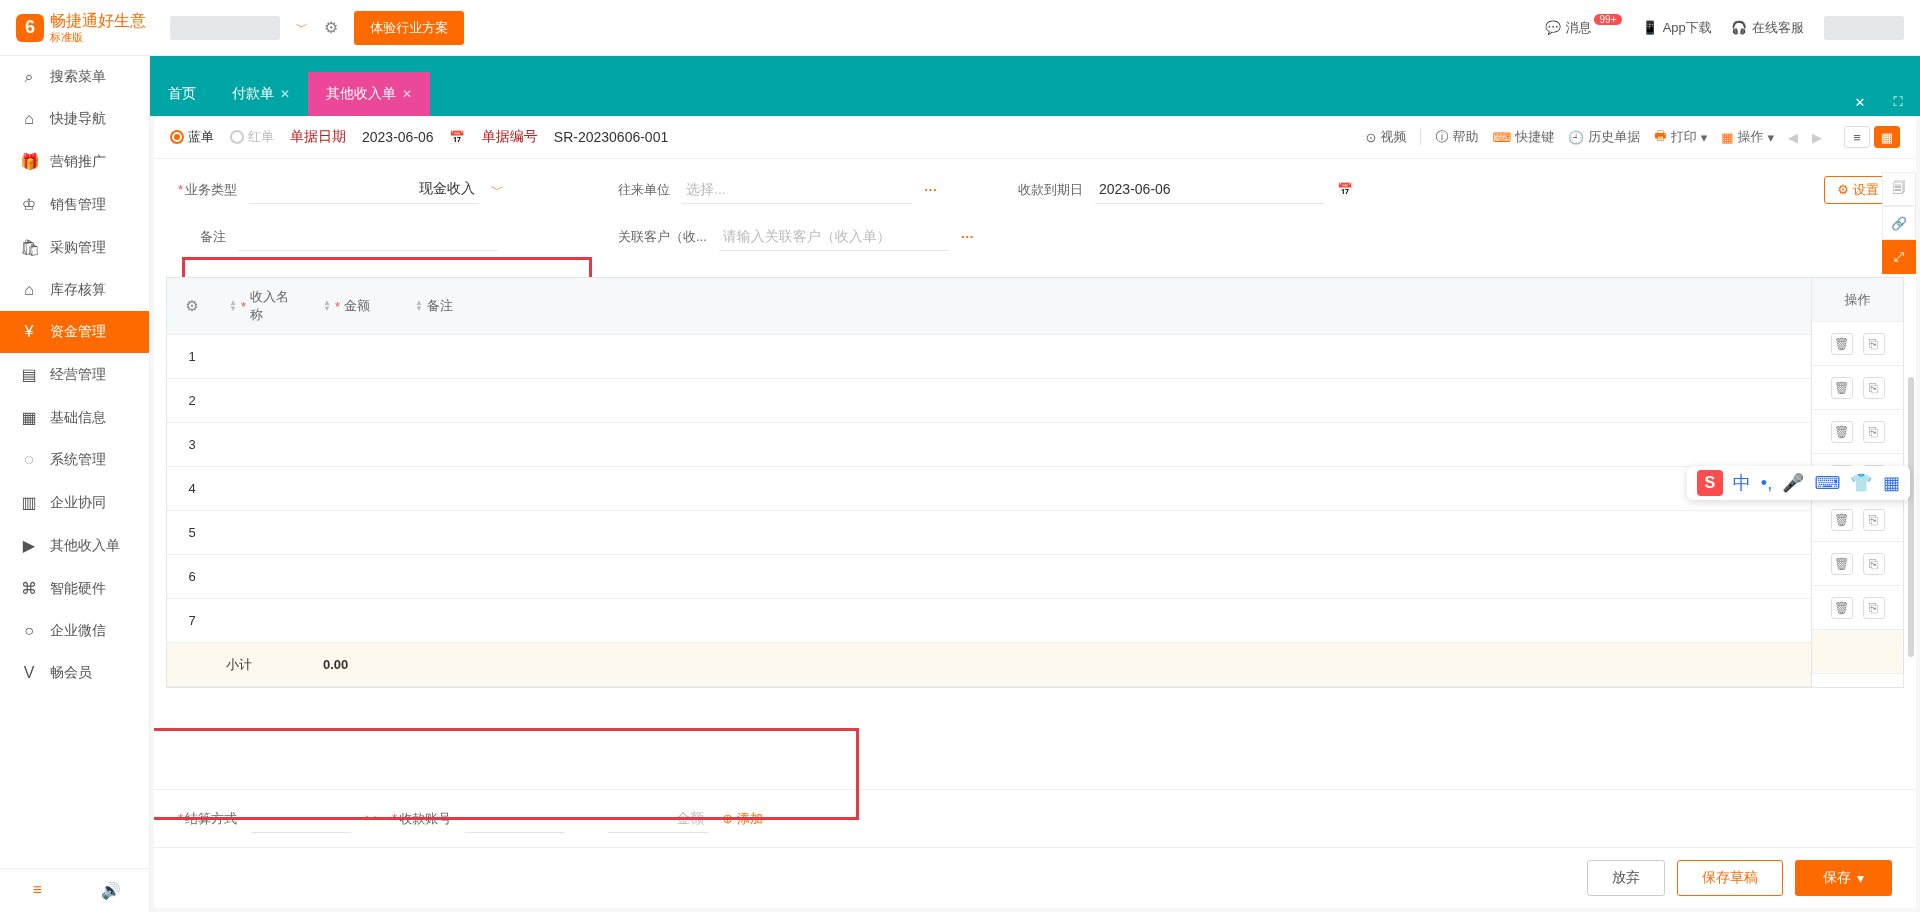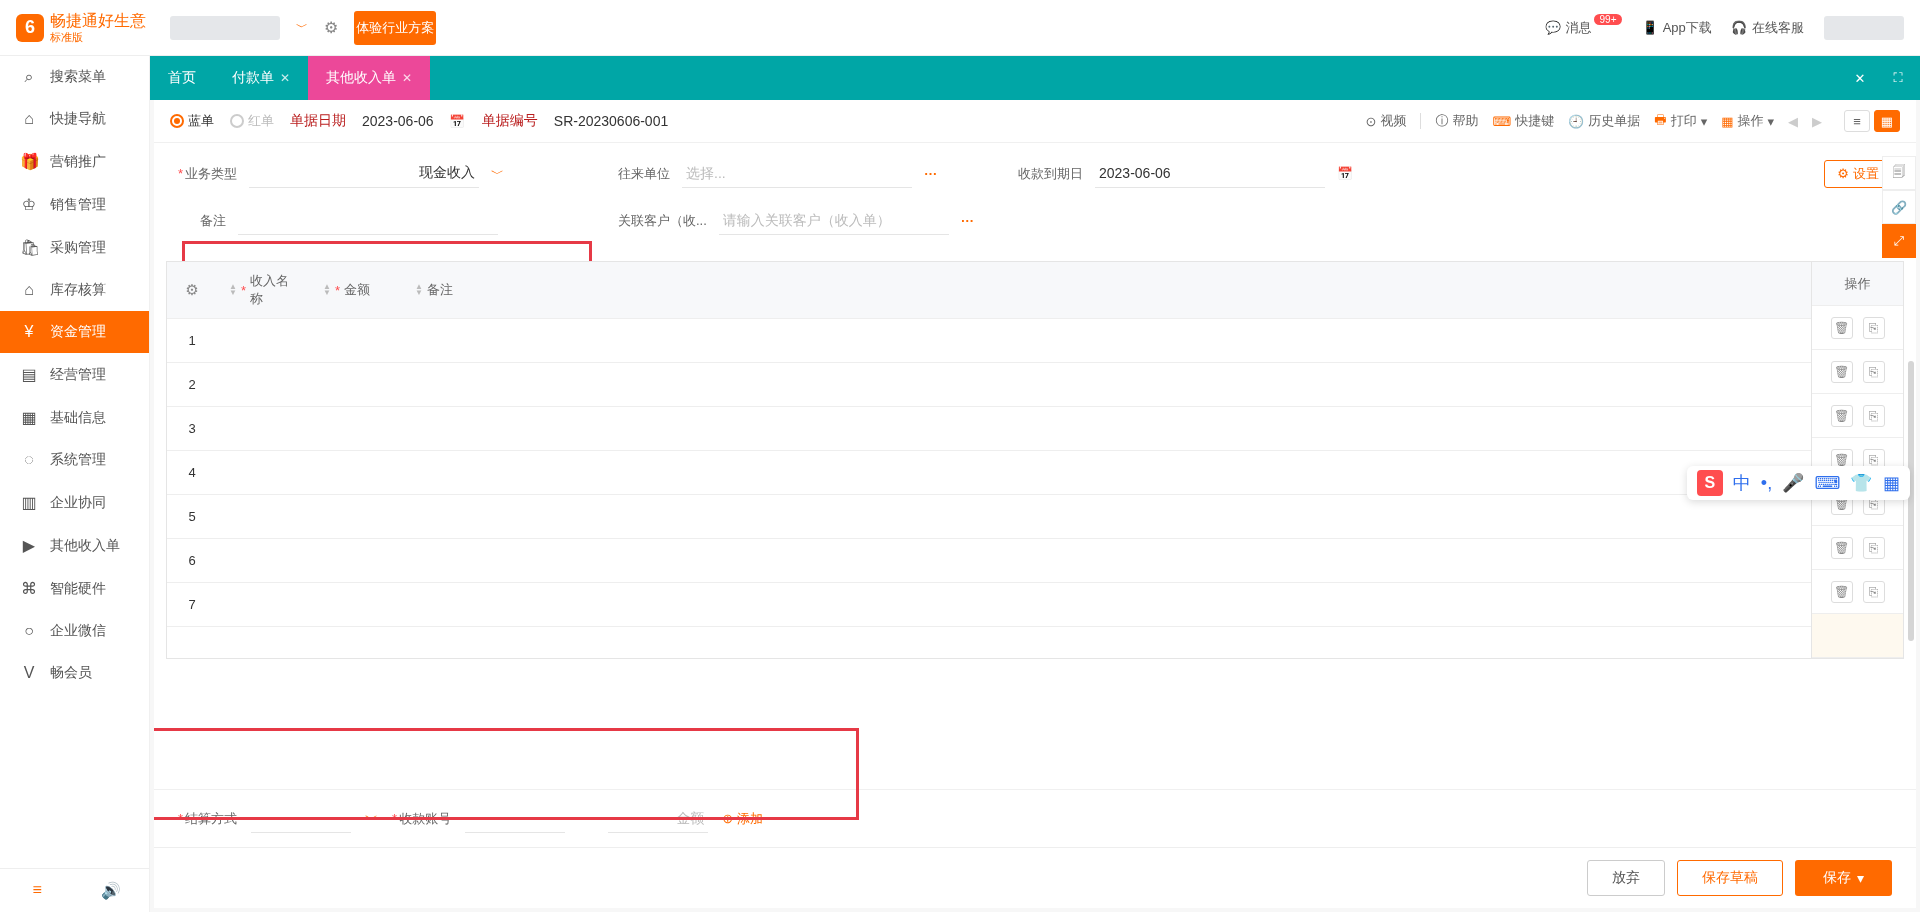--- a/index.html
+++ b/index.html
@@ -9,37 +9,37 @@
 .top-header { height: 56px; display: flex; align-items: center; padding: 0 16px; border-bottom: 1px solid #eee; }
 .logo { display: flex; align-items: center; gap: 6px; }
 .logo-icon { width: 28px; height: 28px; background: #ff6a00; border-radius: 6px; display: flex; align-items: center; justify-content: center; color: #fff; font-weight: bold; font-size: 18px; }
 .logo-text { color: #ff6a00; font-size: 16px; font-weight: 500; }
 .logo-sub { color: #ff6a00; font-size: 11px; margin-top: -2px; }
 .header-center { flex: 1; display: flex; align-items: center; margin-left: 24px; gap: 16px; }
 .grey-chip { width: 110px; height: 24px; background: #e5e7ea; border-radius: 3px; }
 .grey-chip.small { width: 80px; }
 .chevron-down { color: #ff6a00; font-size: 12px; }
 .gear { color: #888; font-size: 16px; }
-.btn-orange { background: #ff6a00; color: #fff; border: none; padding: 8px 2px; border-radius: 3px; font-size: 13px; cursor: pointer; }
+.btn-orange { background: #ff6a00; color: #fff; border: none; padding: 8px 16px; border-radius: 3px; font-size: 13px; cursor: pointer; }
 .header-right { display: flex; align-items: center; gap: 20px; }
 .header-link { display: flex; align-items: center; gap: 4px; color: #555; font-size: 13px; cursor: pointer; }
 .badge { background: #ff4d4f; color: #fff; border-radius: 10px; padding: 0 6px; font-size: 10px; margin-left: -2px; position: relative; top: -8px; }
 
 
 .layout { display: flex; height: calc(100vh - 56px); }
 .sidebar { width: 150px; background: #fff; border-right: 1px solid #f0f0f0; display: flex; flex-direction: column; }
 .sidebar-item { display: flex; align-items: center; gap: 12px; padding: 12px 20px; color: #555; cursor: pointer; font-size: 14px; }
 .sidebar-item.active { background: #ff6a00; color: #fff; }
 .sb-ico {font-size: 16px; width: 18px; text-align: center; }
 .sidebar-footer { margin-top: auto; display: flex; border-top: 1px solid #eee; }
 .sidebar-footer-btn { flex:1; padding: 12px 0; text-align:center; color:#ff6a00; cursor:pointer; font-size:16px; }
 
 
 .main { flex: 1; display: flex; flex-direction: column; background: #f7f7f7; position: relative; }
-.tabs { display: flex; background: #00a6a6; align-items: center; height: 44px; gap: 38px; }
+.tabs { display: flex; background: #00a6a6; align-items: flex-end; height: 60px; gap: 38px; }
 .tab { padding: 0 18px; height: 44px; display: flex; align-items: center; gap: 6px; color: #fff; font-size: 14px; cursor: pointer; }
 .tab.active { background: #ec4899; }
 .tab-close { font-size: 12px; opacity: .8; }
 .tabs-actions { margin-left: auto; display: flex; gap: 10px; padding-right: 8px; }
 .tabs-actions .tact { width:28px; height:28px; display:flex; align-items:center; justify-content:center; color:#fff; cursor:pointer; }
 
 .page { background: #fff; margin: 0 4px 4px 4px; flex: 1; display: flex; flex-direction: column; overflow: hidden; position: relative; }
 .page-toolbar { display: flex; align-items: center; padding: 10px 16px; gap: 16px; border-bottom: 1px solid #f0f0f0; }
 .radio { display: flex; align-items: center; gap: 4px; cursor:pointer; }
 .radio-dot { width: 14px; height: 14px; border: 2px solid #ccc; border-radius: 50%; display: inline-block; position: relative; }
@@ -391,20 +391,27 @@
                   <div class="gcell amount"></div>
                   <div class="gcell remark"></div>
                 </div>
                 <div class="grow">
                   <div class="gcell idx">7</div>
                   <div class="gcell name"></div>
                   <div class="gcell amount"></div>
                   <div class="gcell remark"></div>
                 </div>
               </div>
+            <div class="grow subtotal-row">
+              <div class="gcell idx" style="width:144px;">小计</div>
+              <div class="gcell amount">
+                  <b>0.00</b>
+                </div>
+              <div class="gcell remark"></div>
+            </div>
           </div>
           <div class="grid-ops">
             <div class="grow header">
                 <div class="gcell ops">操作</div>
               </div>
             <div id="grid-ops-rows">
                 <div class="grow">
                   <div class="gcell ops">
                     <span class="op-ico">🗑</span>
                     <span class="op-ico">⎘</span>

